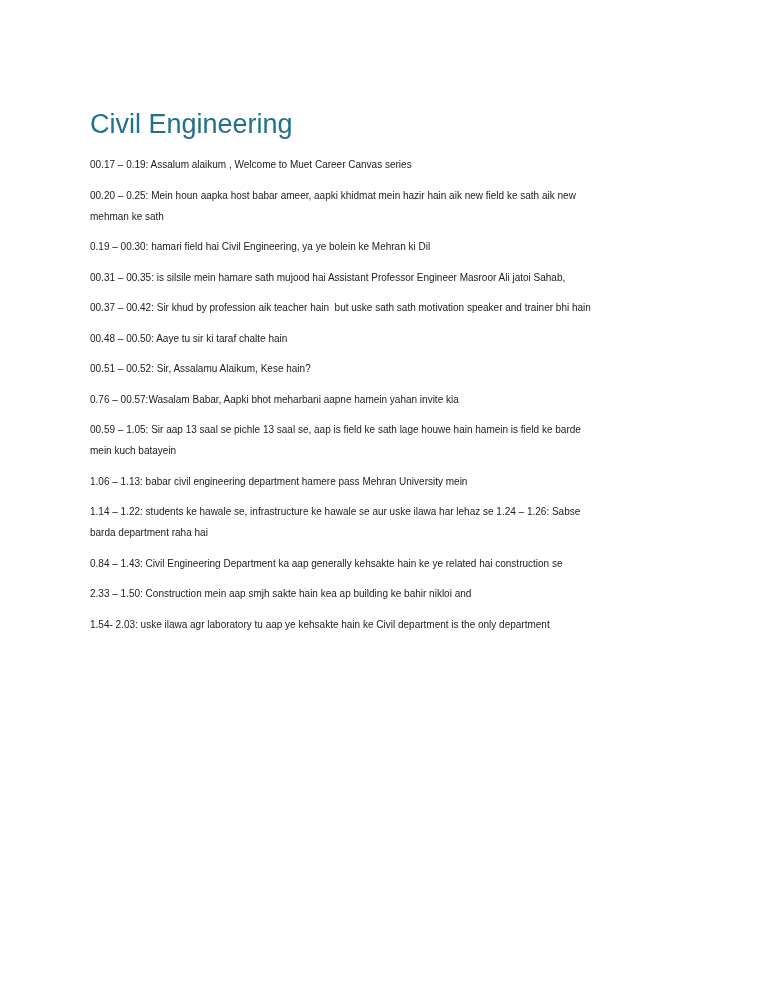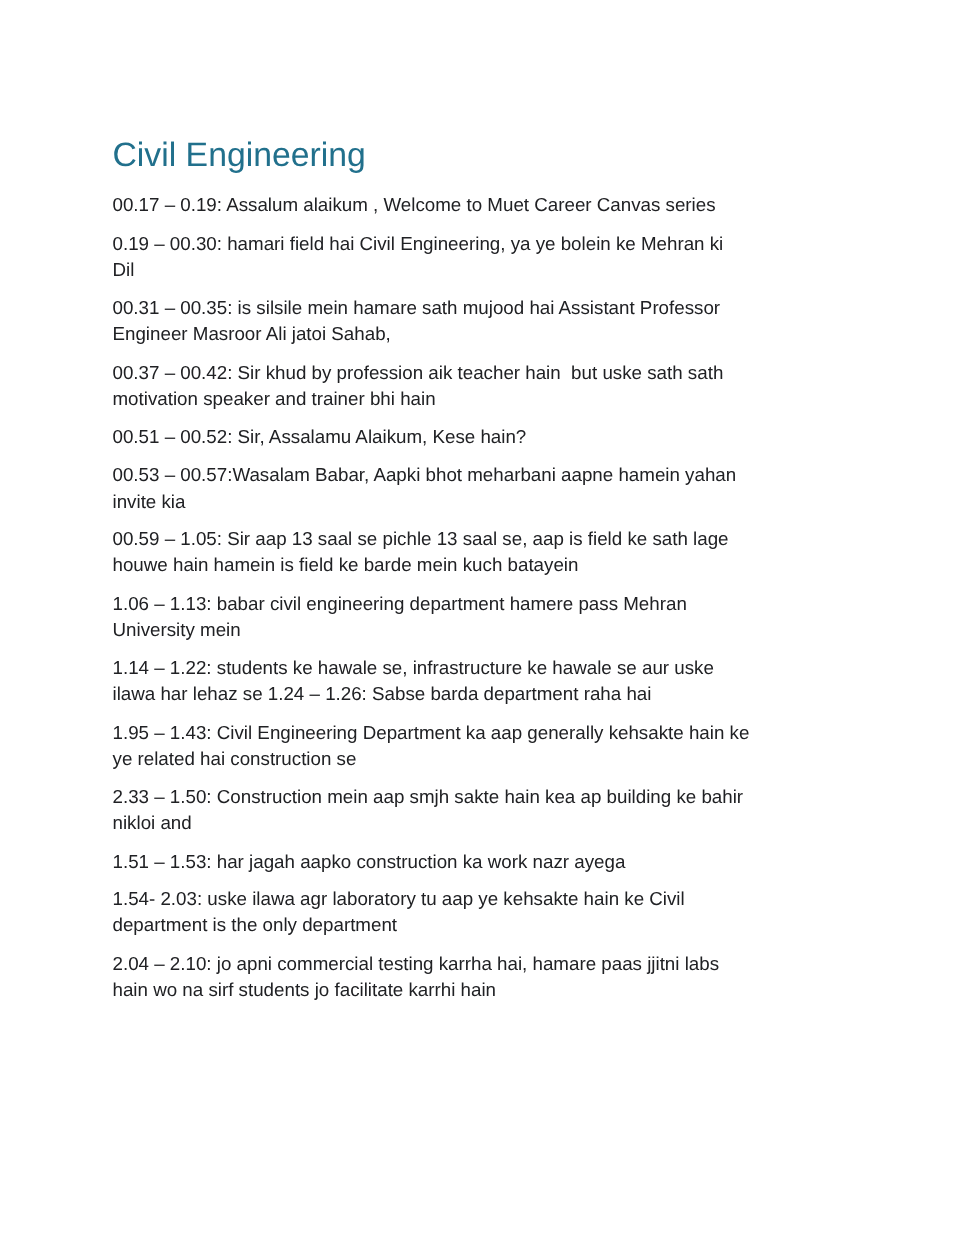--- a/index.html
+++ b/index.html
@@ -21,40 +21,40 @@
     padding: 108px 88px 40px 90px;
     background: #ffffff;
   }
   .doc-title {
     font-size: 27px;
     font-weight: 400;
     line-height: 1.2;
     margin: 0 0 14px 0;
   }
   .doc-body p {
-    font-size: 15px;
+    font-size: 10px;
     line-height: 21px;
     margin: 0 0 9.5px 0;
     white-space: pre-wrap;
   }
 </style>
 </head>
 <body>
 
 <div class="page">
   <h1 class="doc-title" style="color: rgb(33, 112, 140);">Civil Engineering</h1>
   <div class="doc-body">
       <p>00.17 – 0.19: Assalum alaikum , Welcome to Muet Career Canvas series</p>
+      <p>00.20 – 0.25: Mein houn aapka host babar ameer, aapki khidmat mein hazir hain aik new field ke sath aik new mehman ke sath</p>
       <p>0.19 – 00.30: hamari field hai Civil Engineering, ya ye bolein ke Mehran ki Dil</p>
       <p>00.31 – 00.35: is silsile mein hamare sath mujood hai Assistant Professor Engineer Masroor Ali jatoi Sahab,</p>
       <p>00.37 – 00.42: Sir khud by profession aik teacher hain  but uske sath sath motivation speaker and trainer bhi hain</p>
+      <p>00.48 – 00.50: Aaye tu sir ki taraf chalte hain</p>
       <p>00.51 – 00.52: Sir, Assalamu Alaikum, Kese hain?</p>
-      <p>00.53 – 00.57:Wasalam Babar, Aapki bhot meharbani aapne hamein yahan invite kia</p>
+      <p>0.76 – 00.57:Wasalam Babar, Aapki bhot meharbani aapne hamein yahan invite kia</p>
       <p>00.59 – 1.05: Sir aap 13 saal se pichle 13 saal se, aap is field ke sath lage houwe hain hamein is field ke barde mein kuch batayein</p>
       <p>1.06 – 1.13: babar civil engineering department hamere pass Mehran University mein</p>
       <p>1.14 – 1.22: students ke hawale se, infrastructure ke hawale se aur uske ilawa har lehaz se 1.24 – 1.26: Sabse barda department raha hai</p>
-      <p>1.95 – 1.43: Civil Engineering Department ka aap generally kehsakte hain ke ye related hai construction se</p>
+      <p>0.84 – 1.43: Civil Engineering Department ka aap generally kehsakte hain ke ye related hai construction se</p>
       <p>2.33 – 1.50: Construction mein aap smjh sakte hain kea ap building ke bahir nikloi and</p>
-      <p>1.51 – 1.53: har jagah aapko construction ka work nazr ayega</p>
       <p>1.54- 2.03: uske ilawa agr laboratory tu aap ye kehsakte hain ke Civil department is the only department</p>
-      <p>2.04 – 2.10: jo apni commercial testing karrha hai, hamare paas jjitni labs hain wo na sirf students jo facilitate karrhi hain</p>
     </div>
 </div>
 
 </body></html>

